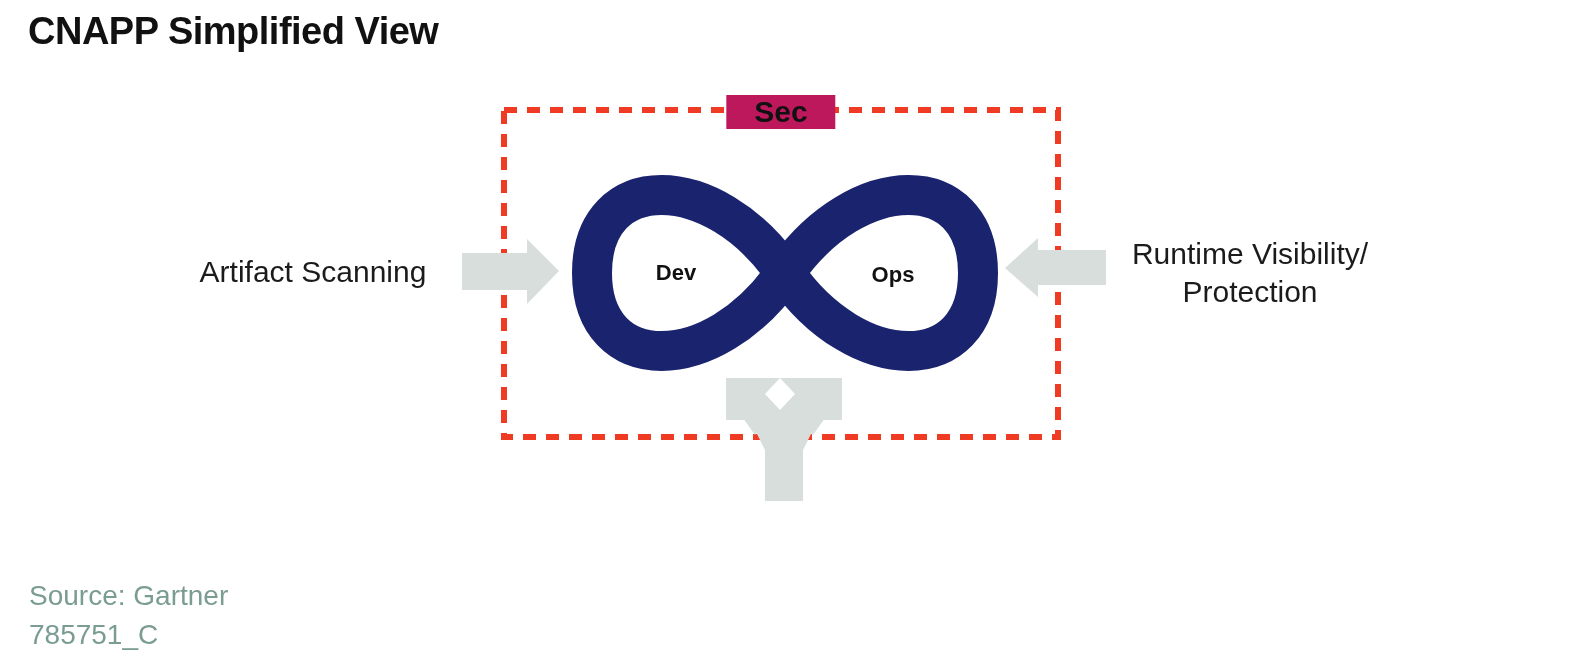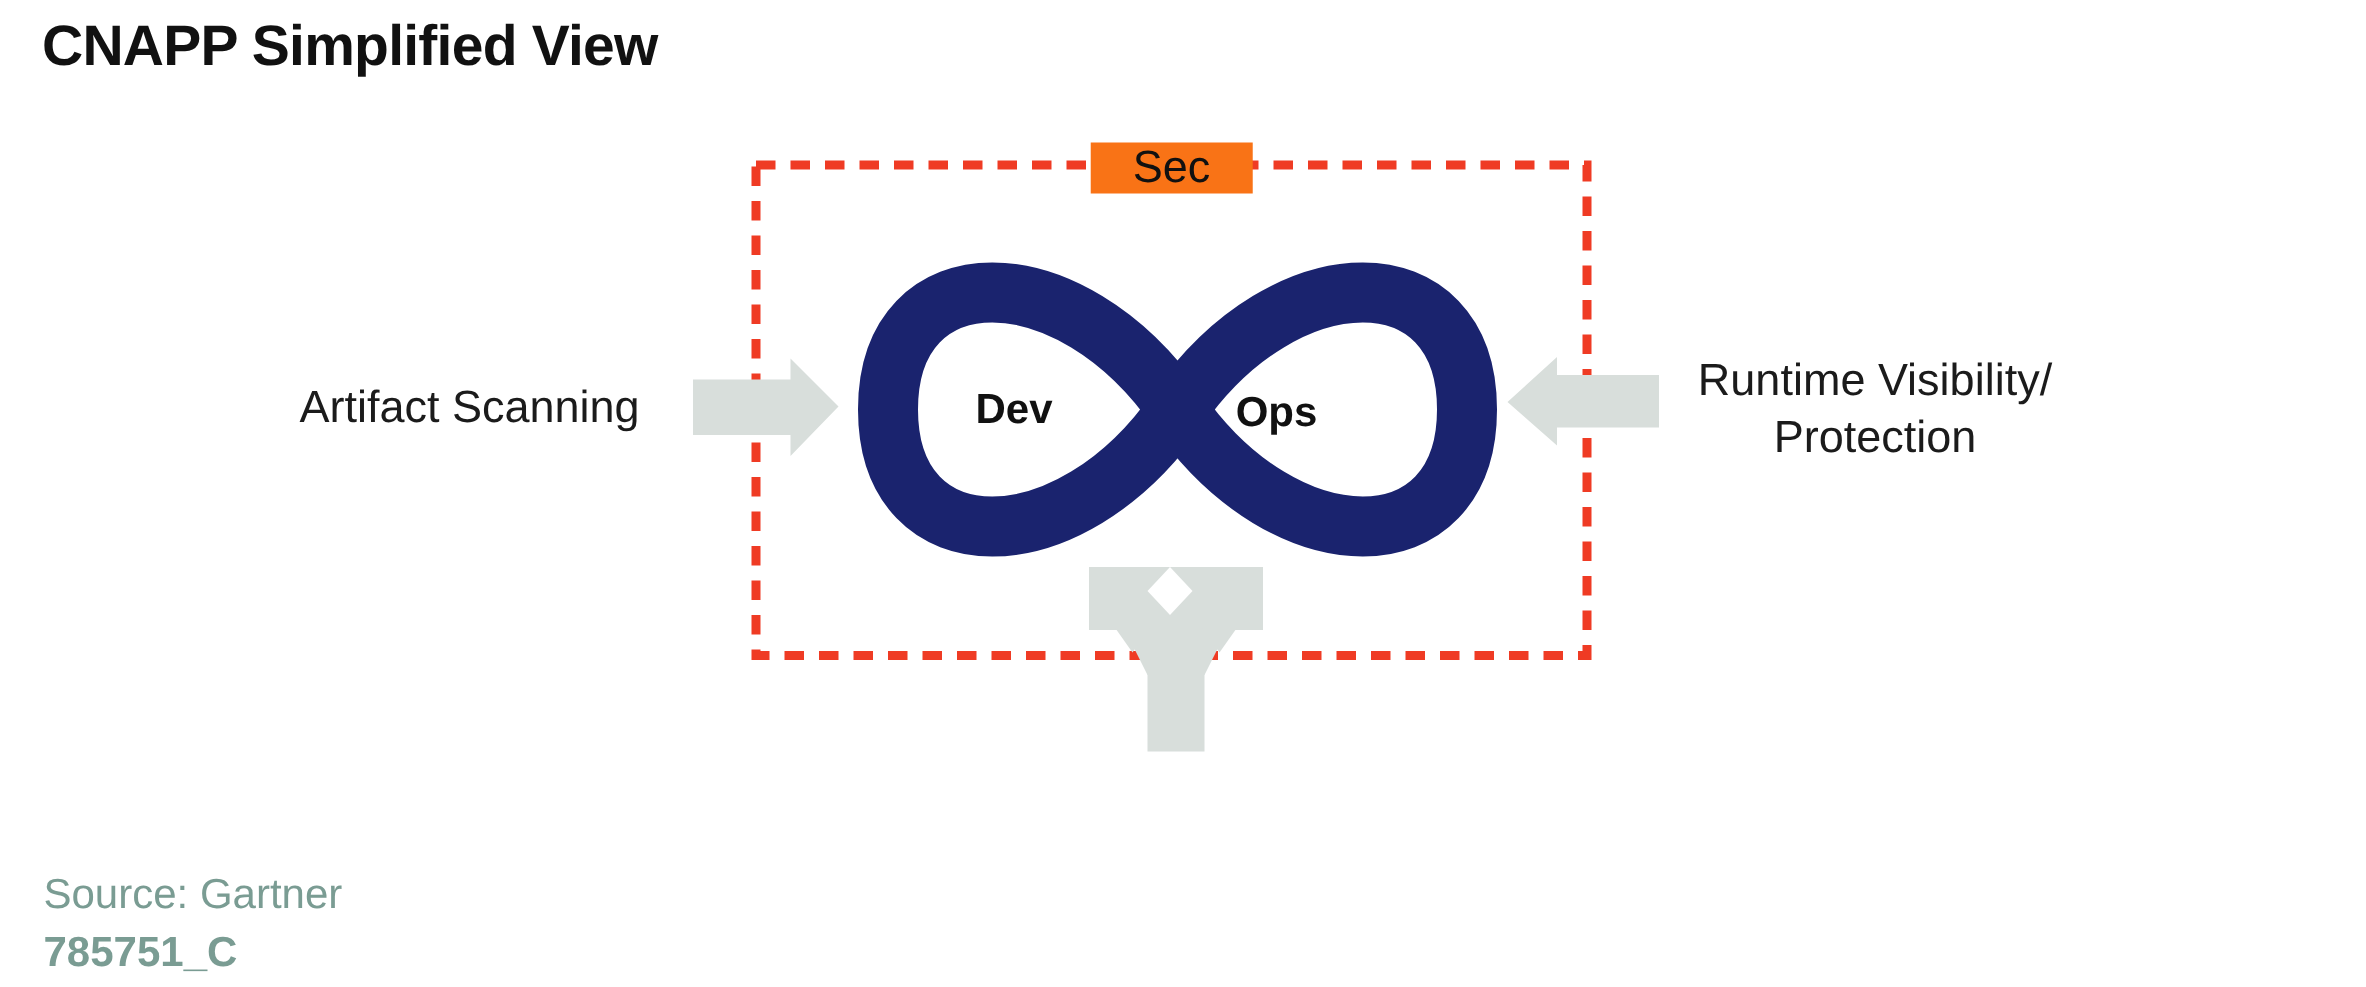--- a/index.html
+++ b/index.html
@@ -16,24 +16,24 @@
     font-size:38px;font-weight:800;letter-spacing:-0.5px;color:#111;
     white-space:nowrap;
   }
   svg.diagram{position:absolute;left:0;top:0;}
   .red-dash{fill:none;stroke:var(--red);stroke-width:6;stroke-dasharray:13 10;}
   .navy-stroke{fill:none;stroke:var(--navy);stroke-width:40;stroke-linecap:round;stroke-linejoin:round;}
   .gray-fill{fill:var(--gray);}
   .white-fill{fill:#fff;}
   .lbl{position:absolute;transform:translate(-50%,-50%);white-space:nowrap;}
   .sec-label{
-    font-size:30px;font-weight:normal;color:#111;
-    background:#f97316;padding:0 28px;line-height:34px;
+    font-size:30px;font-weight:bold;color:#111;
+    background:#be185d;padding:0 28px;line-height:34px;
   }
-  .loop-label{font-size:28px;font-weight:bold;color:#111;}
+  .loop-label{font-size:22px;font-weight:bold;color:#111;}
   .side-label{font-size:30px;font-weight:400;color:var(--ink);text-align:center;line-height:38px;}
   .footer-text{
     position:absolute;left:29px;
     font-size:28px;color:var(--teal);font-weight:400;
   }
 </style>
 </head>
 <body>
 
 <div class="canvas">
@@ -59,27 +59,27 @@
       <polygon class="gray-fill" points="19,40 43,40 31,57"></polygon>
       <polygon class="gray-fill" points="77,40 101,40 89,57"></polygon>
       <polygon class="white-fill" points="56,0 71,16 56,32 41,16"></polygon>
     </g>
   </svg>
 
   <div class="lbl sec-label" style="left:781px;top:112px;">Sec</div>
 
   <div class="lbl loop-label" style="left:676px;top:273px;">Dev</div>
 
-  <div class="lbl loop-label" style="left:851px;top:275px;">Ops</div>
+  <div class="lbl loop-label" style="left:893px;top:275px;">Ops</div>
 
   <div class="lbl side-label" style="left:1250px;top:273px;">
     <div>Runtime Visibility/</div>
     <div>Protection</div>
   </div>
 
   <div class="lbl side-label" style="left:313px;top:272px;">Artifact Scanning</div>
 
 
   <div class="footer-text" style="top:580px;">Source: Gartner</div>
 
-  <div class="footer-text" style="top:619px;font-weight:bold;">785751_C</div>
+  <div class="footer-text" style="top:619px;">785751_C</div>
 
 </div>
 
 </body></html>

